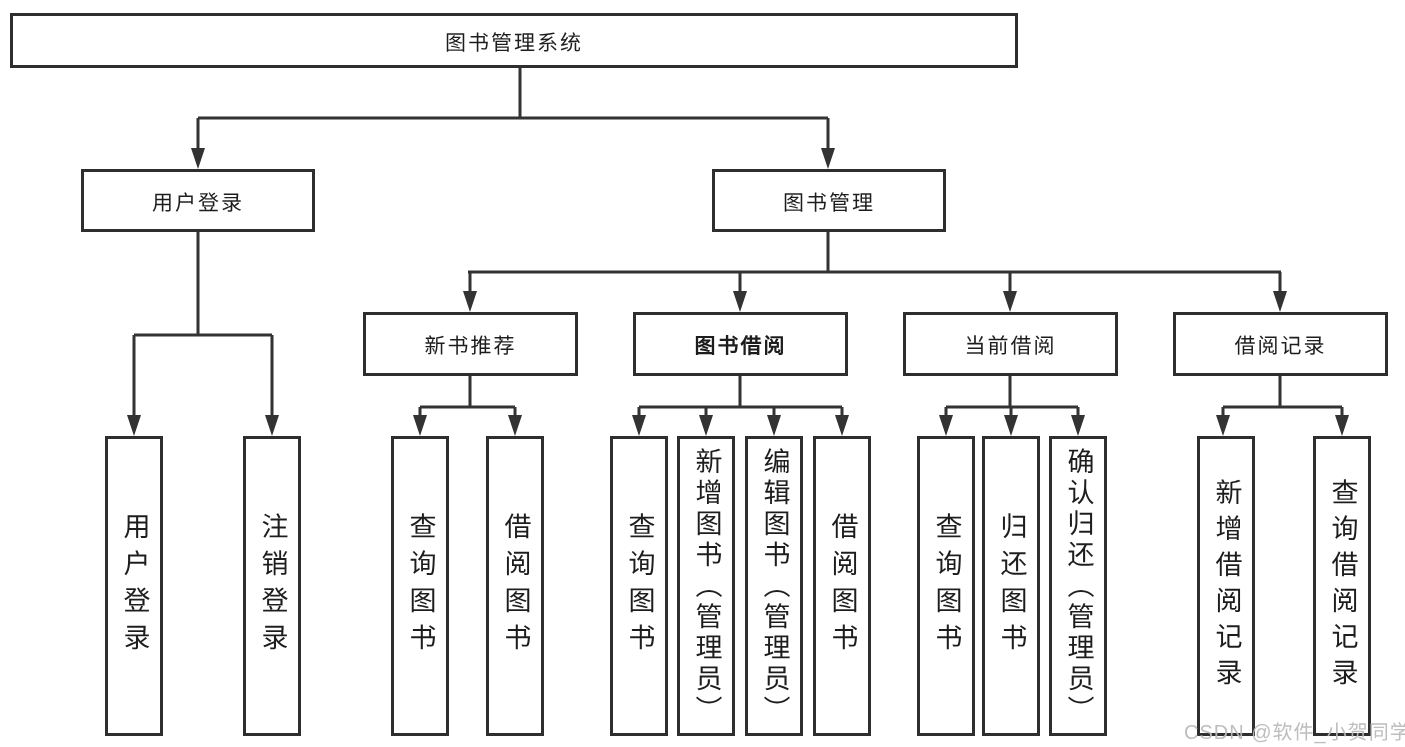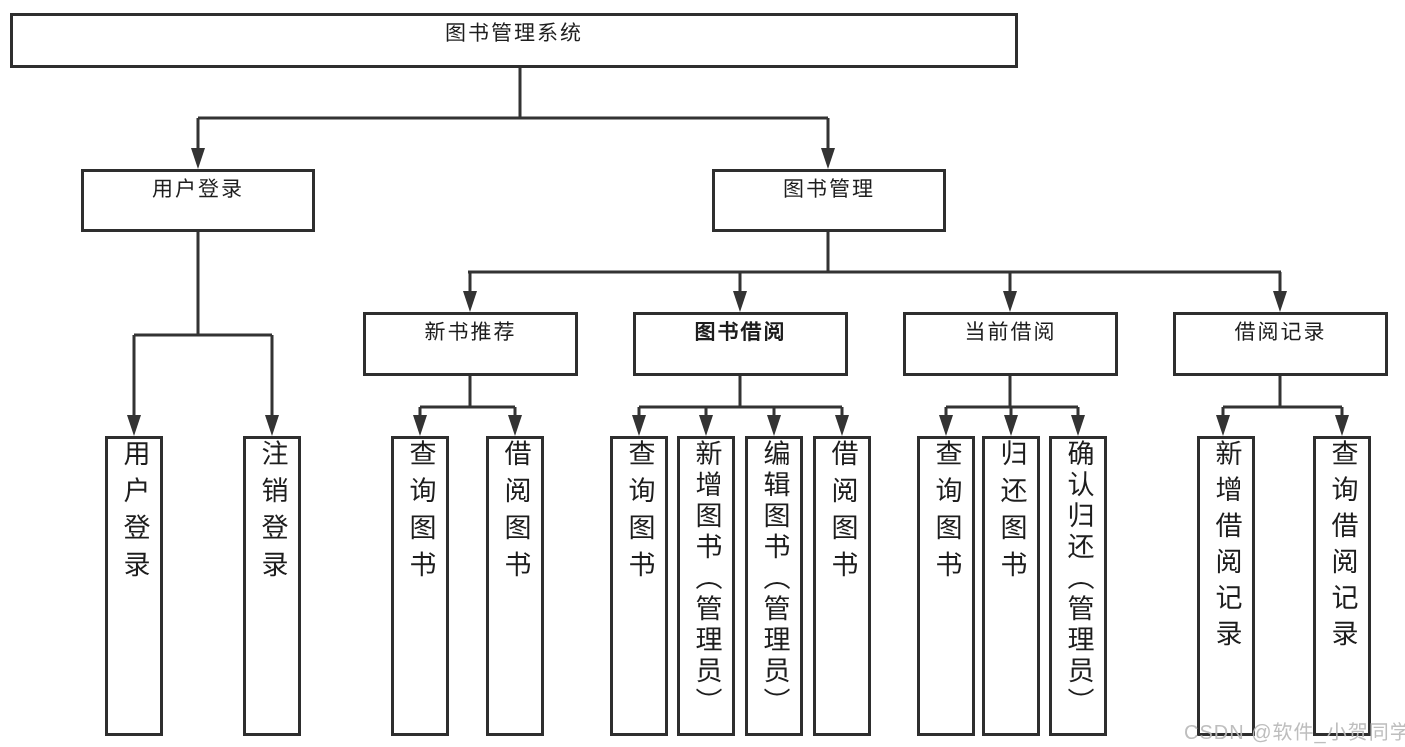--- a/index.html
+++ b/index.html
@@ -20,21 +20,21 @@
     left: 0;
     top: 0;
     z-index: 1;
   }
   .box {
     position: absolute;
     box-sizing: border-box;
     border: 3px solid #2e2e2e;
     background: #ffffff;
     display: flex;
-    align-items: flex-start;
+    align-items: center;
     justify-content: center;
     z-index: 2;
     color: #1d1d1d;
   }
   .hbox span {
     font-size: 21px;
     letter-spacing: 2px;
     white-space: nowrap;
   }
   

